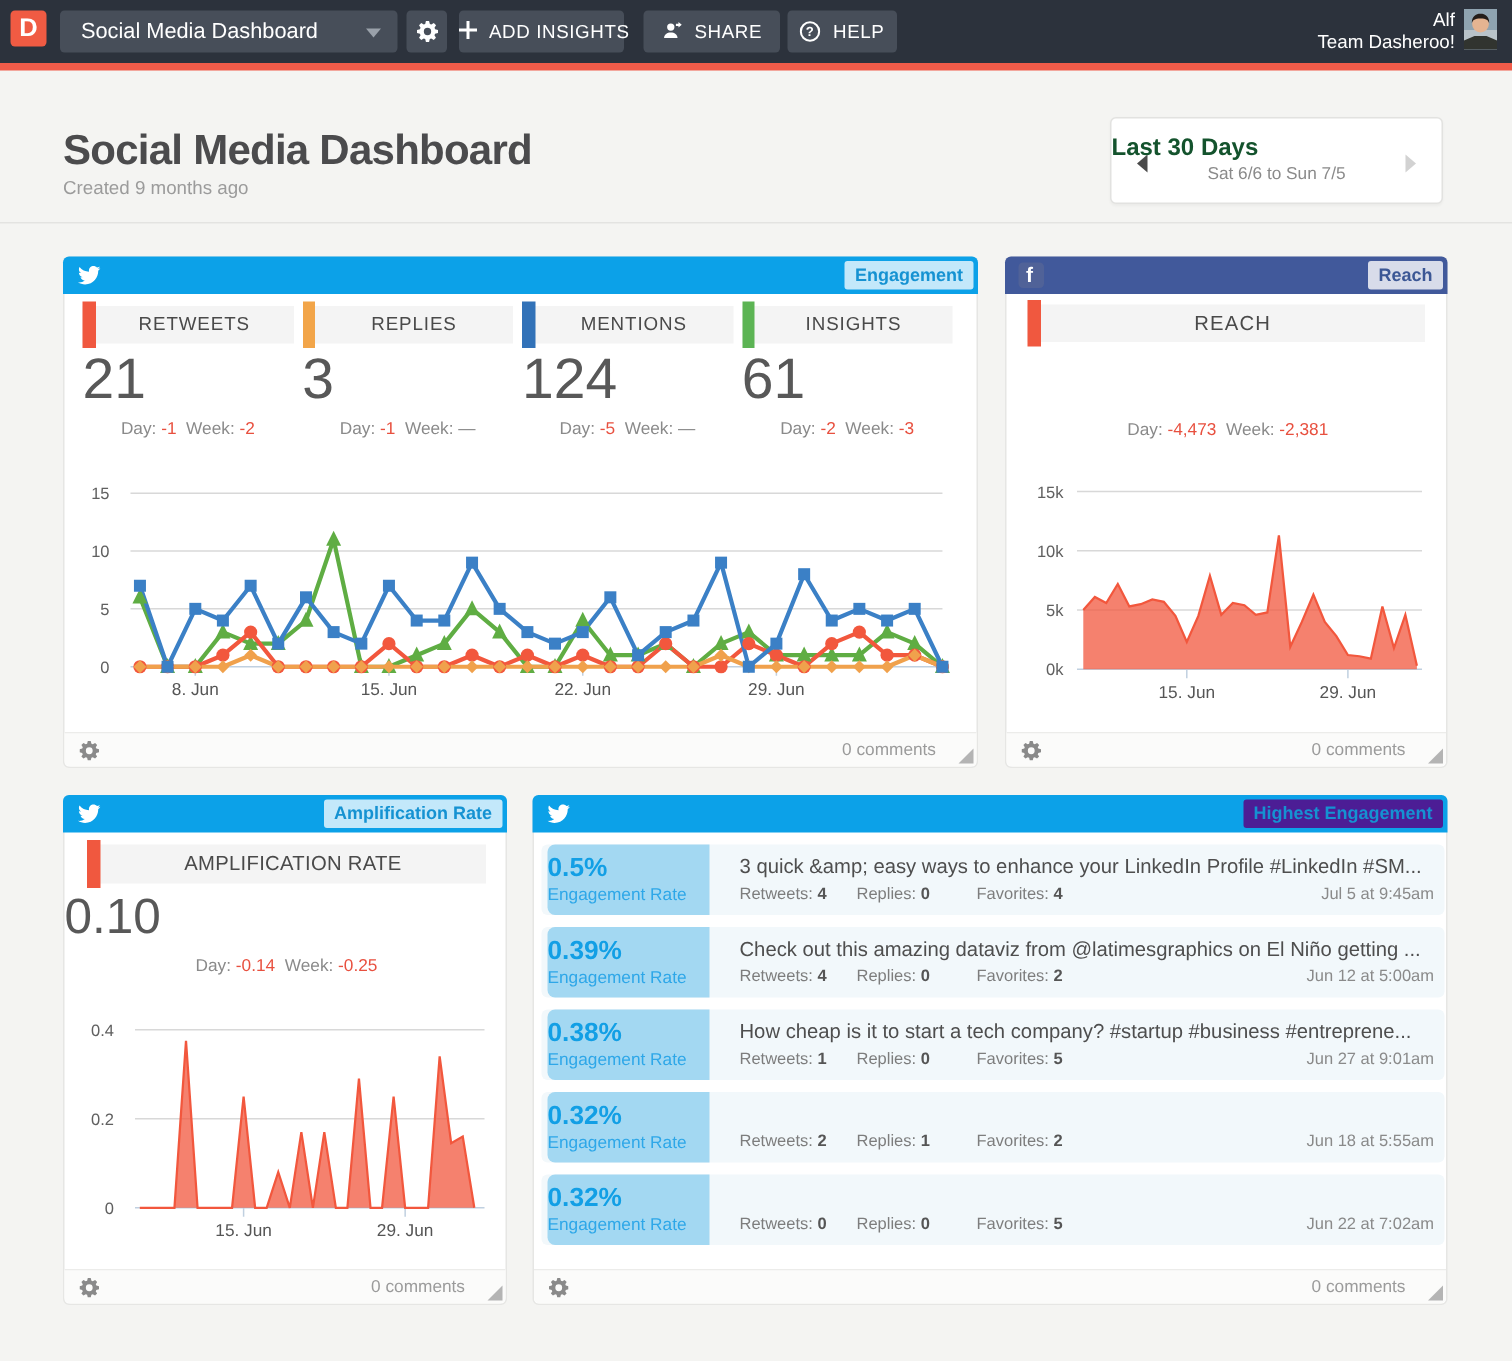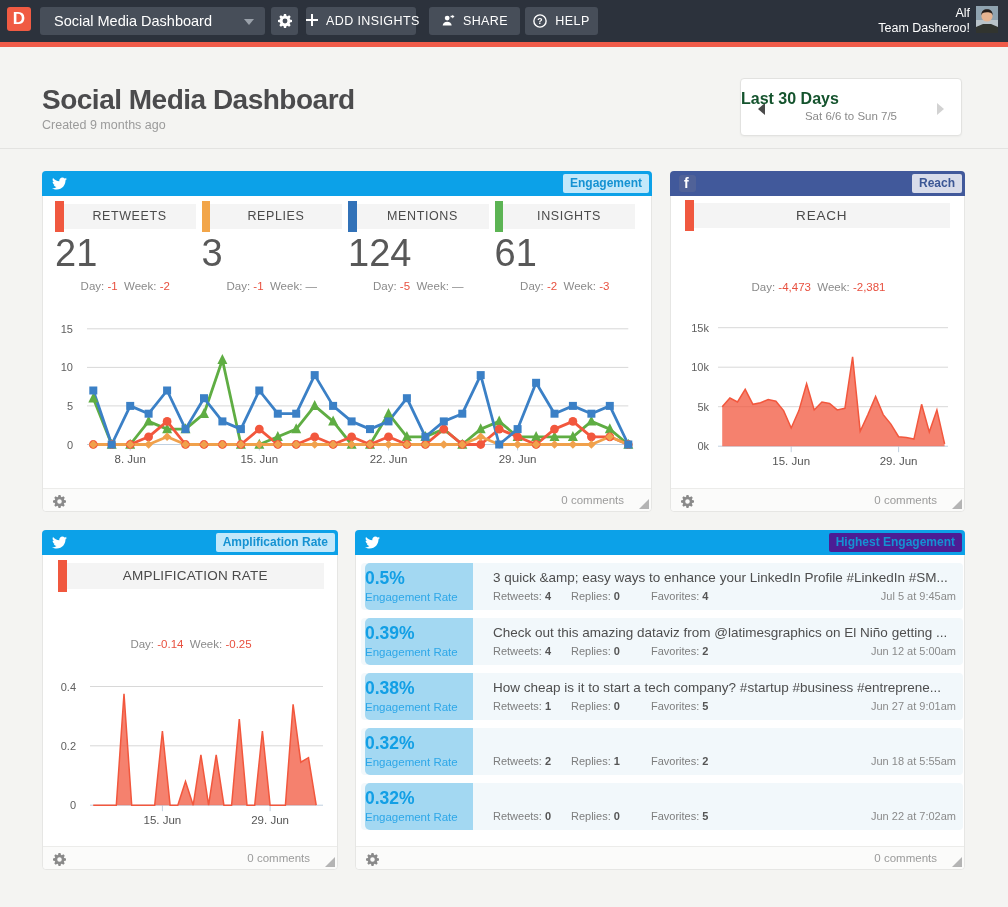--- a/index.html
+++ b/index.html
@@ -294,20 +294,21 @@
 <div class="chead" style="background:#0ca1e8">
       <svg width="15" height="13" viewBox="0 0 24 20" style="position:absolute;left:10px;top:6px">
         <path fill="#fff" d="M23.954 2.569c-.885.389-1.83.654-2.825.775 1.014-.611 1.794-1.574 2.163-2.723-.951.555-2.005.959-3.127 1.184C19.269.846 17.992.246 16.574.246c-2.717 0-4.92 2.203-4.92 4.917 0 .39.045.765.127 1.124C7.691 6.094 4.066 4.13 1.64 1.161c-.427.722-.666 1.561-.666 2.475 0 1.71.87 3.213 2.188 4.096-.807-.026-1.566-.248-2.228-.616v.061c0 2.385 1.693 4.374 3.946 4.827-.413.111-.849.171-1.296.171-.314 0-.615-.03-.916-.086.631 1.953 2.445 3.377 4.604 3.417-1.68 1.319-3.809 2.105-6.102 2.105-.39 0-.779-.023-1.17-.067 2.189 1.394 4.768 2.209 7.557 2.209 9.054 0 13.999-7.496 13.999-13.986 0-.209 0-.42-.015-.63.961-.689 1.8-1.56 2.46-2.548l-.047-.02z"></path>
       </svg>
       <span class="badge" style="background:#c3e8fa;color:#1592d2">Amplification Rate</span>
     </div>
 <div class="statbar" style="left:15px;top:32px;width:266px;height:26px">
       <span class="accent" style="height:32px;background:#f0583f"></span>
       <span class="lbl" style="font-size:13.5px;line-height:26px;letter-spacing:0.2px">AMPLIFICATION RATE</span>
     </div>
+<div class="bignum" style="left:0;top:63px;width:296px;font-size:33px">0.10</div>
 <div class="dayweek" style="left:0;top:107px;width:296px">Day: <b>-0.14</b> &nbsp;Week: <b>-0.25</b></div>
 <svg width="296" height="300" style="position:absolute;left:0;top:0">
       <line x1="47" y1="155.5" x2="280" y2="155.5" stroke="#d8d8d8" stroke-width="1"></line>
       <line x1="47" y1="214.8" x2="280" y2="214.8" stroke="#d8d8d8" stroke-width="1"></line>
       <line x1="47" y1="274.2" x2="280" y2="274.2" stroke="#c0d0e0" stroke-width="1"></line>
       <text x="33" y="278.2" text-anchor="end" font-size="11" fill="#606060">0</text>
       <text x="33" y="218.8" text-anchor="end" font-size="11" fill="#606060">0.2</text>
       <text x="33" y="159.5" text-anchor="end" font-size="11" fill="#606060">0.4</text>
       <line x1="119.4" y1="274.2" x2="119.4" y2="280.2" stroke="#c0d0e0" stroke-width="1"></line>
       <text x="119.4" y="293" text-anchor="middle" font-size="11.5" fill="#555">15. Jun</text>

